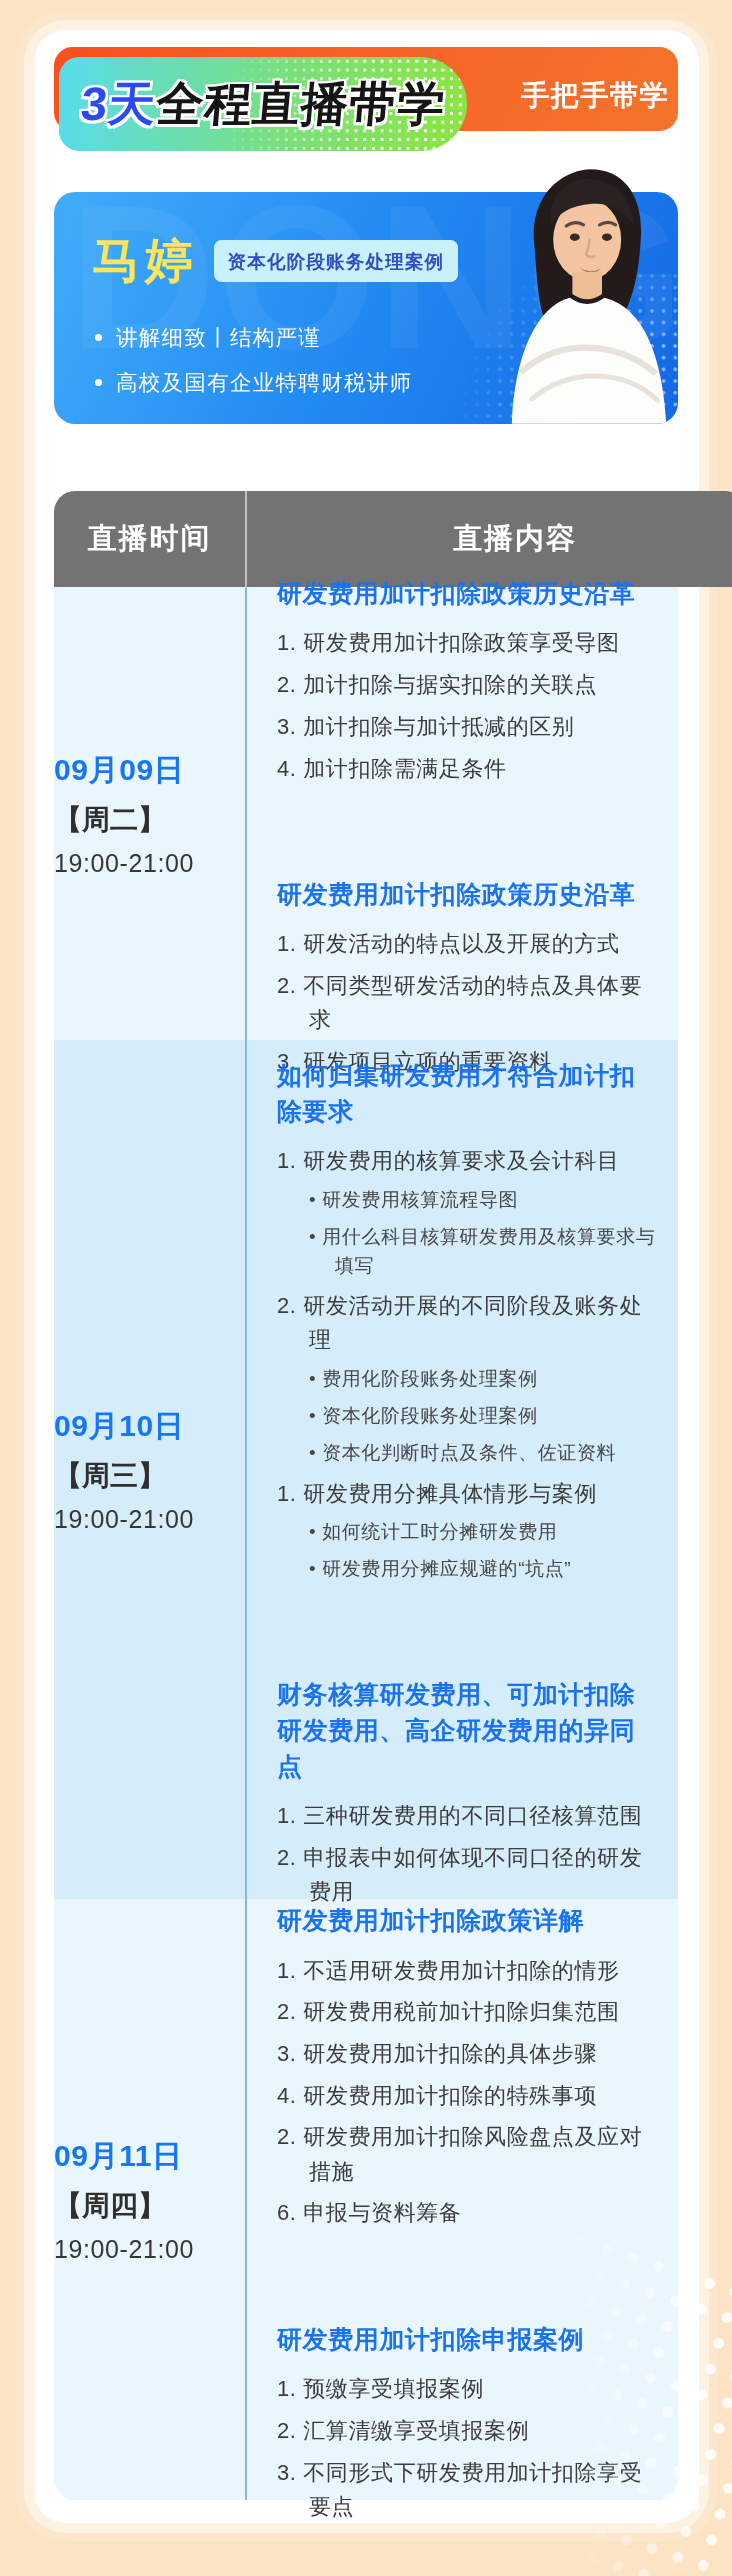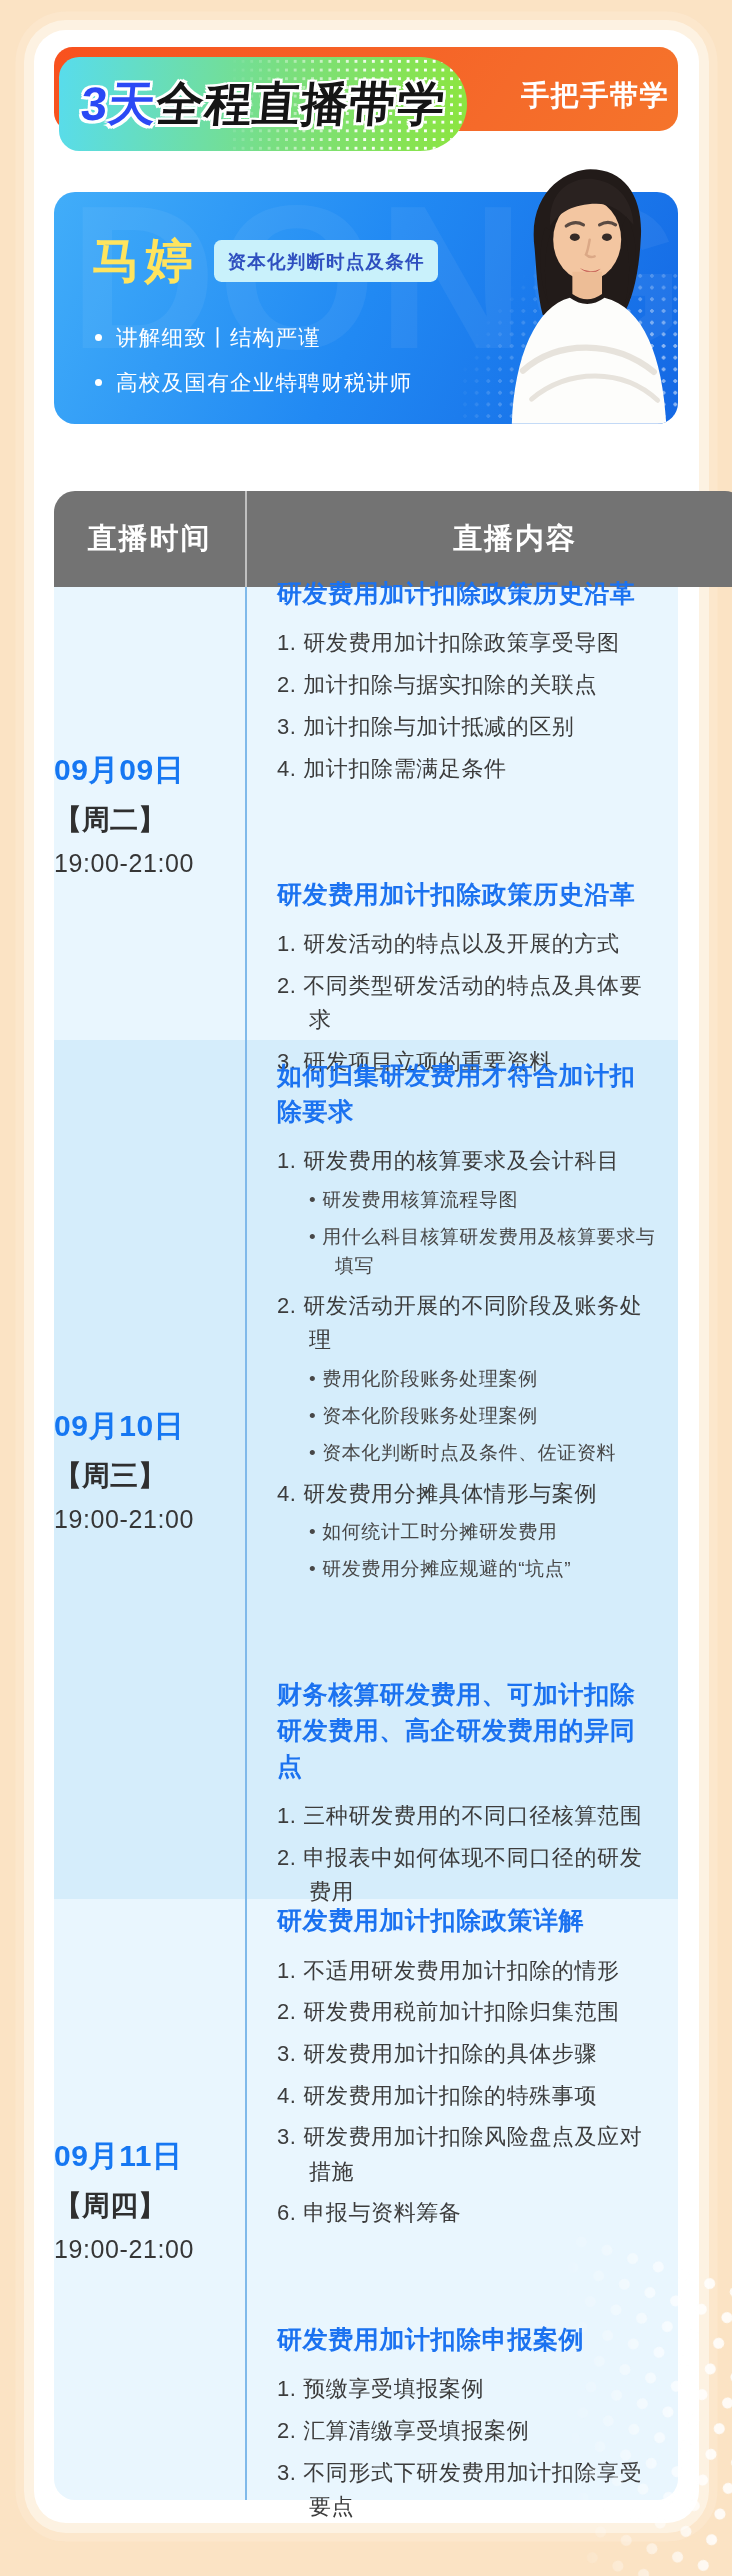--- a/index.html
+++ b/index.html
@@ -108,21 +108,21 @@
     </div>
   </div>
 
   <div class="corner-tag">手把手带学</div>
 
   <div class="presenter-card">
     <div class="watermark">DONGAO</div>
     <div class="card-dots"></div>
     <div class="name-row">
       <span class="presenter-name">马婷</span>
-      <span class="badge">资本化判断时点及条件</span>
+      <span class="badge">资本化阶段账务处理案例</span>
     </div>
     <div class="points">
       <div class="point">
         <span class="dot"></span>
         <span>讲解细致丨结构严谨</span>
       </div>
       <div class="point">
         <span class="dot"></span>
         <span>高校及国有企业特聘财税讲师</span>
       </div>
@@ -187,21 +187,21 @@
         <div class="t-col2">
           <div class="section">
             <div class="s-title">如何归集研发费用才符合加计扣除要求</div>
             <div class="item">1. 研发费用的核算要求及会计科目</div>
             <div class="sub">•  研发费用核算流程导图</div>
             <div class="sub">•  用什么科目核算研发费用及核算要求与填写</div>
             <div class="item">2. 研发活动开展的不同阶段及账务处理</div>
             <div class="sub">•  费用化阶段账务处理案例</div>
             <div class="sub">•  资本化阶段账务处理案例</div>
             <div class="sub">•  资本化判断时点及条件、佐证资料</div>
-            <div class="item">4. 研发费用分摊具体情形与案例</div>
+            <div class="item">1. 研发费用分摊具体情形与案例</div>
             <div class="sub">•  如何统计工时分摊研发费用</div>
             <div class="sub">•  研发费用分摊应规避的“坑点”</div>
           </div>
           <div class="dotted-sep"></div>
           <div class="section">
             <div class="s-title">财务核算研发费用、可加计扣除研发费用、高企研发费用的异同点</div>
             <div class="item">1. 三种研发费用的不同口径核算范围</div>
             <div class="item">2. 申报表中如何体现不同口径的研发费用</div>
           </div>
         </div>
@@ -212,21 +212,21 @@
           <div class="weekday">【周四】</div>
           <div class="time">19:00-21:00</div>
         </div>
         <div class="t-col2">
           <div class="section">
             <div class="s-title">研发费用加计扣除政策详解</div>
             <div class="item">1. 不适用研发费用加计扣除的情形</div>
             <div class="item">2. 研发费用税前加计扣除归集范围</div>
             <div class="item">3. 研发费用加计扣除的具体步骤</div>
             <div class="item">4. 研发费用加计扣除的特殊事项</div>
-            <div class="item">3. 研发费用加计扣除风险盘点及应对措施</div>
+            <div class="item">2. 研发费用加计扣除风险盘点及应对措施</div>
             <div class="item">6. 申报与资料筹备</div>
           </div>
           <div class="dotted-sep"></div>
           <div class="section">
             <div class="s-title">研发费用加计扣除申报案例</div>
             <div class="item">1. 预缴享受填报案例</div>
             <div class="item">2. 汇算清缴享受填报案例</div>
             <div class="item">3. 不同形式下研发费用加计扣除享受要点</div>
           </div>
         </div>

